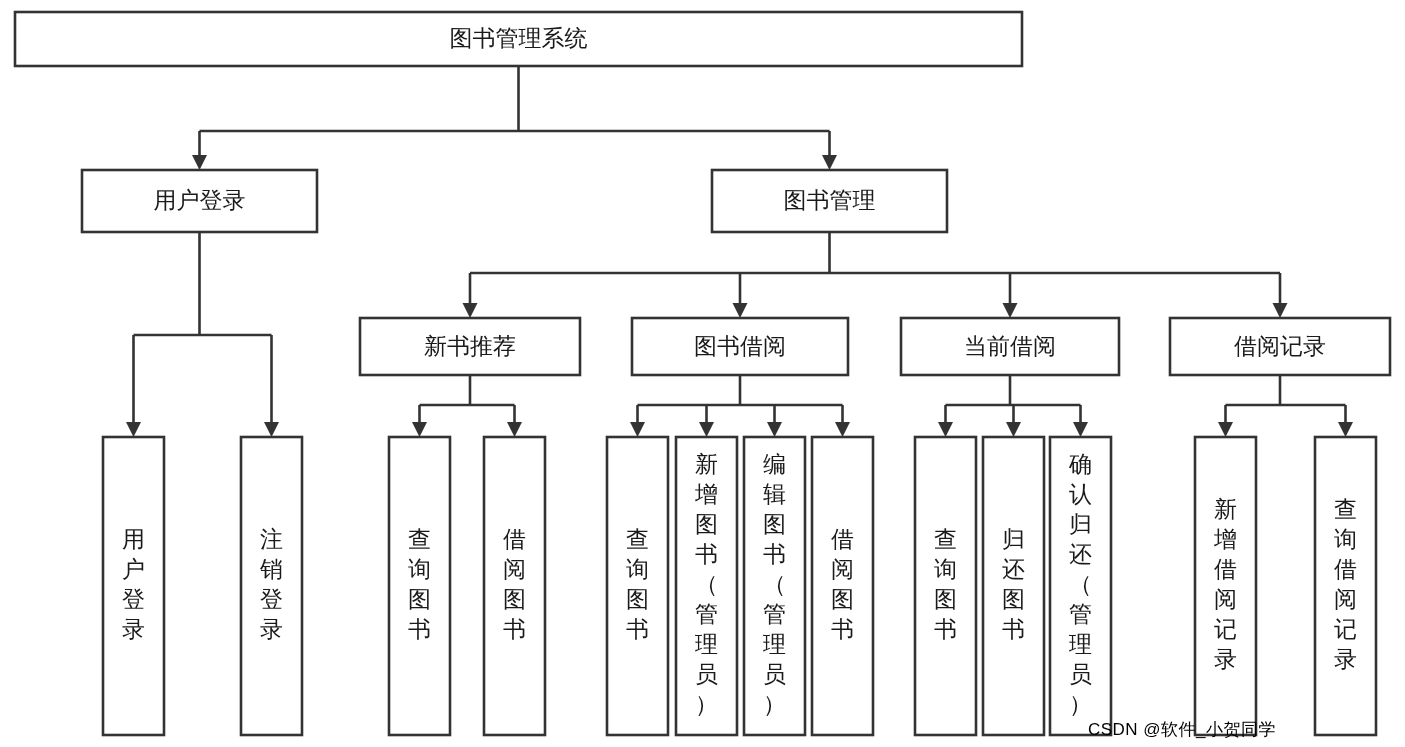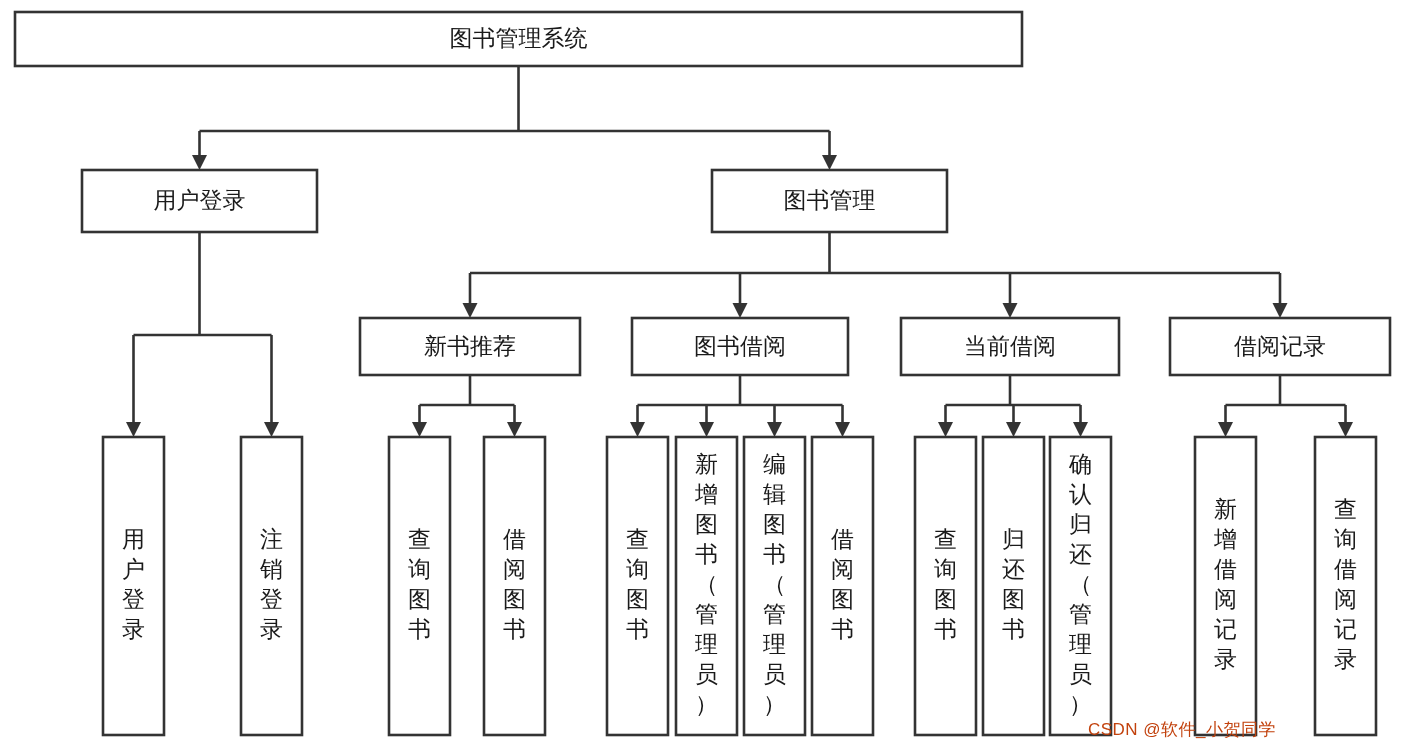--- a/index.html
+++ b/index.html
@@ -17,21 +17,21 @@
   .node-label{
     font-family:"Liberation Sans","DejaVu Sans",sans-serif;
     fill:#1a1a1a;
     text-anchor:middle;
     dominant-baseline:middle;
   }
   .label-h{font-size:23px;}
   .label-v{font-size:23px;}
   .watermark{
     position:absolute;right:8px;bottom:6px;
-    font-size:17px;color:#c2410c;
+    font-size:17px;color:#000000;
     font-family:"Liberation Sans","DejaVu Sans",sans-serif;
     letter-spacing:.5px;white-space:nowrap;
     user-select:none;pointer-events:none;
   }
 </style>
 </head>
 <body>
 
 <div id="diagram-root">
 

